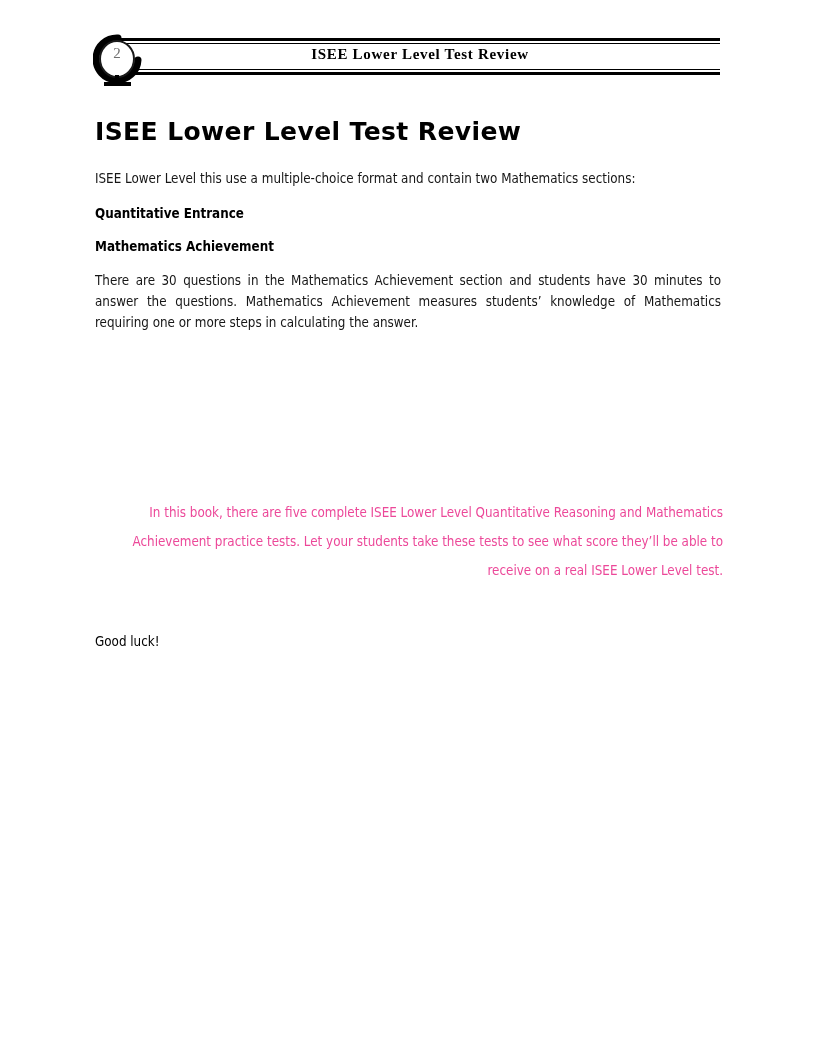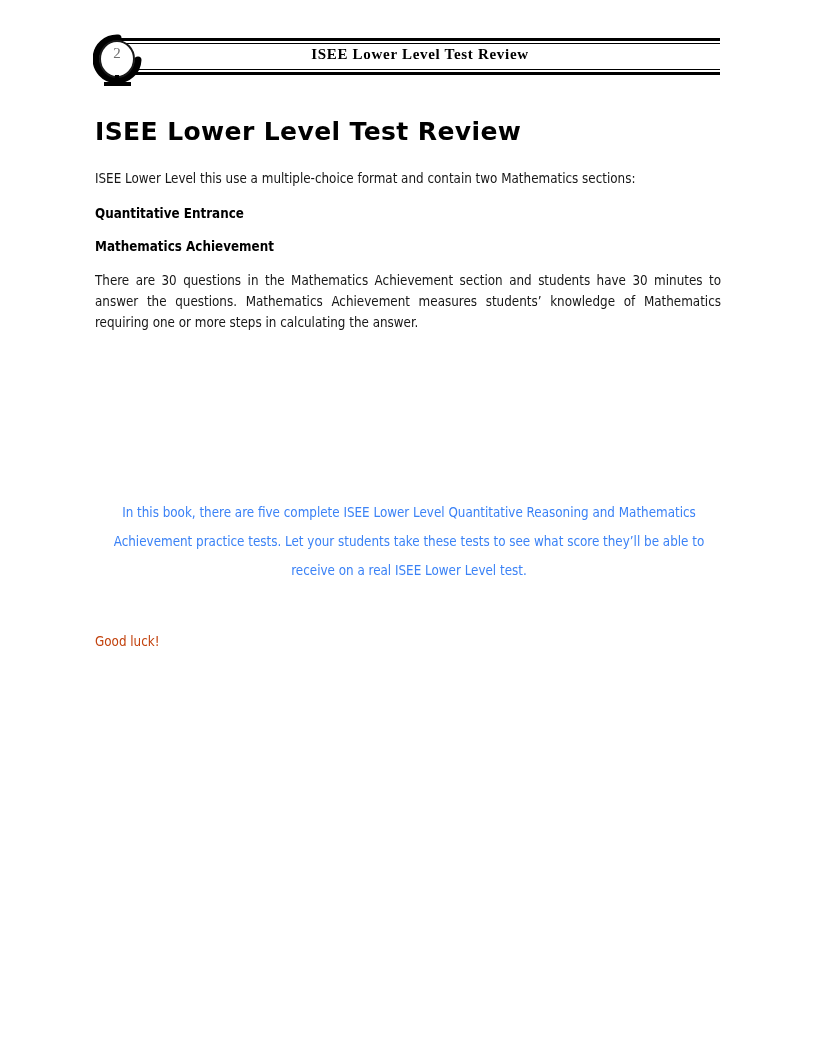--- a/index.html
+++ b/index.html
@@ -138,32 +138,32 @@
     position: absolute;
     left: 0;
     top: 498px;
     width: 628px;
   }
   p.para-loose {
     margin: 0;
     font-family: "DejaVu Sans Condensed", "DejaVu Sans", sans-serif;
     font-size: 13.3px;
     line-height: 29px;
-    color: #3b82f6;
-    text-align: center;
+    color: #ec4899;
+    text-align: right;
     font-stretch: condensed;
   }
   .goodluck {
     position: absolute;
     left: 0;
     top: 632px;
     font-family: "DejaVu Sans Condensed", "DejaVu Sans", sans-serif;
     font-size: 13.3px;
     line-height: 19px;
-    color: #c2410c;
+    color: #000000;
     font-stretch: condensed;
   }
 
   
   .page-footer {
     position: absolute;
     left: 0;
     bottom: 0;
     width: 816px;
     height: 120px;

